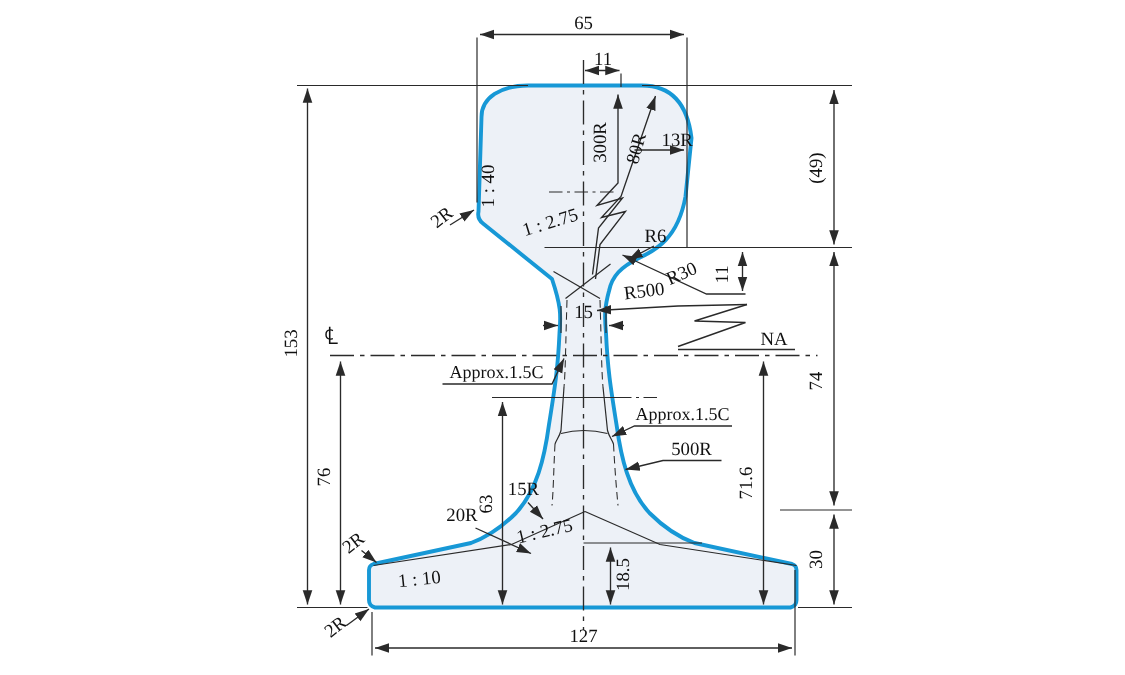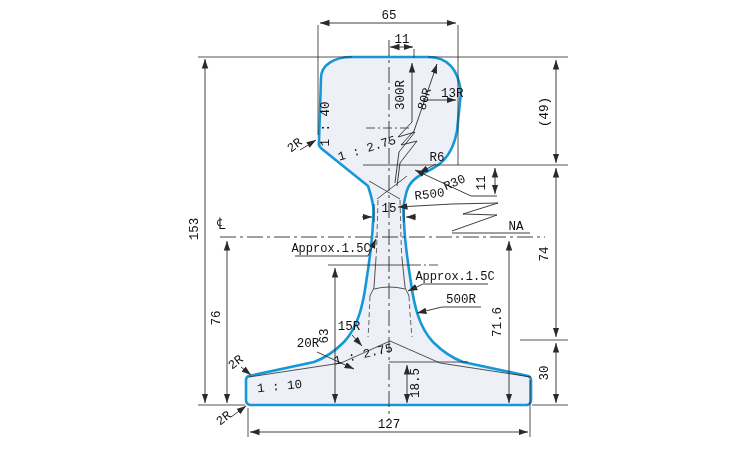--- a/index.html
+++ b/index.html
@@ -4,21 +4,21 @@
 <style>
   :root{
     --c-profile-outline:#1798d6;
     --c-profile-fill:#edf1f7;
     --c-dimension-lines:#2a2a2a;
     --c-text:#111111;
     --c-background:#ffffff;
   }
   html,body{margin:0;padding:0;background:var(--c-background);}
   .stage{width:750px;height:450px;position:relative;background:var(--c-background);
-         font-family:Liberation Mono, monospace;}
+         font-family:Liberation Serif, serif;}
   svg{display:block}
   .rail{fill:var(--c-profile-fill);stroke:var(--c-profile-outline);stroke-width:2.6;
         stroke-linejoin:round;stroke-linecap:round;}
   .thin{stroke:var(--c-dimension-lines);stroke-width:0.8;fill:none;}
   .dim {stroke:var(--c-dimension-lines);stroke-width:0.9;fill:none;}
   .cl  {stroke:var(--c-dimension-lines);stroke-width:0.9;fill:none;
         stroke-dasharray:16 4 3 4;}
   .cls {stroke:var(--c-dimension-lines);stroke-width:0.8;fill:none;
         stroke-dasharray:9 3 2 3;}
   .dsh {stroke:var(--c-dimension-lines);stroke-width:0.7;fill:none;

